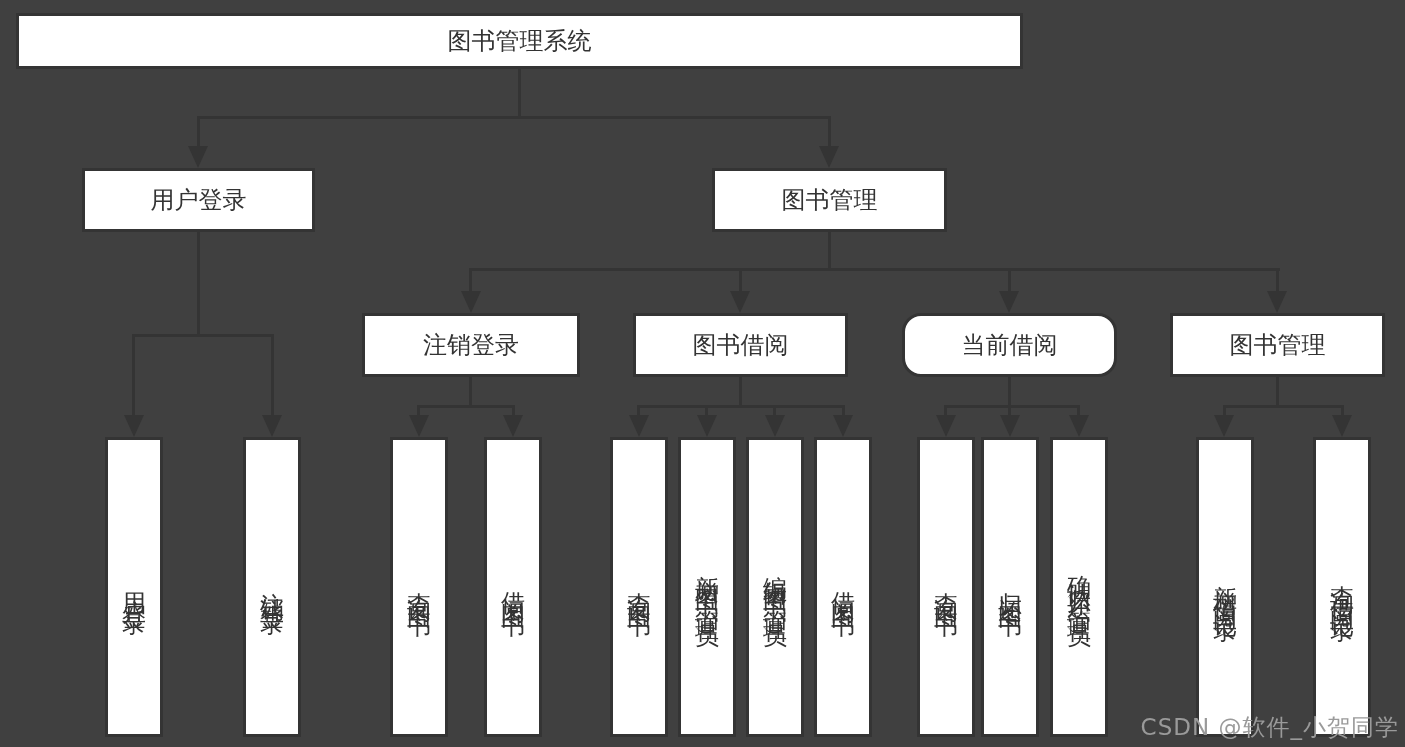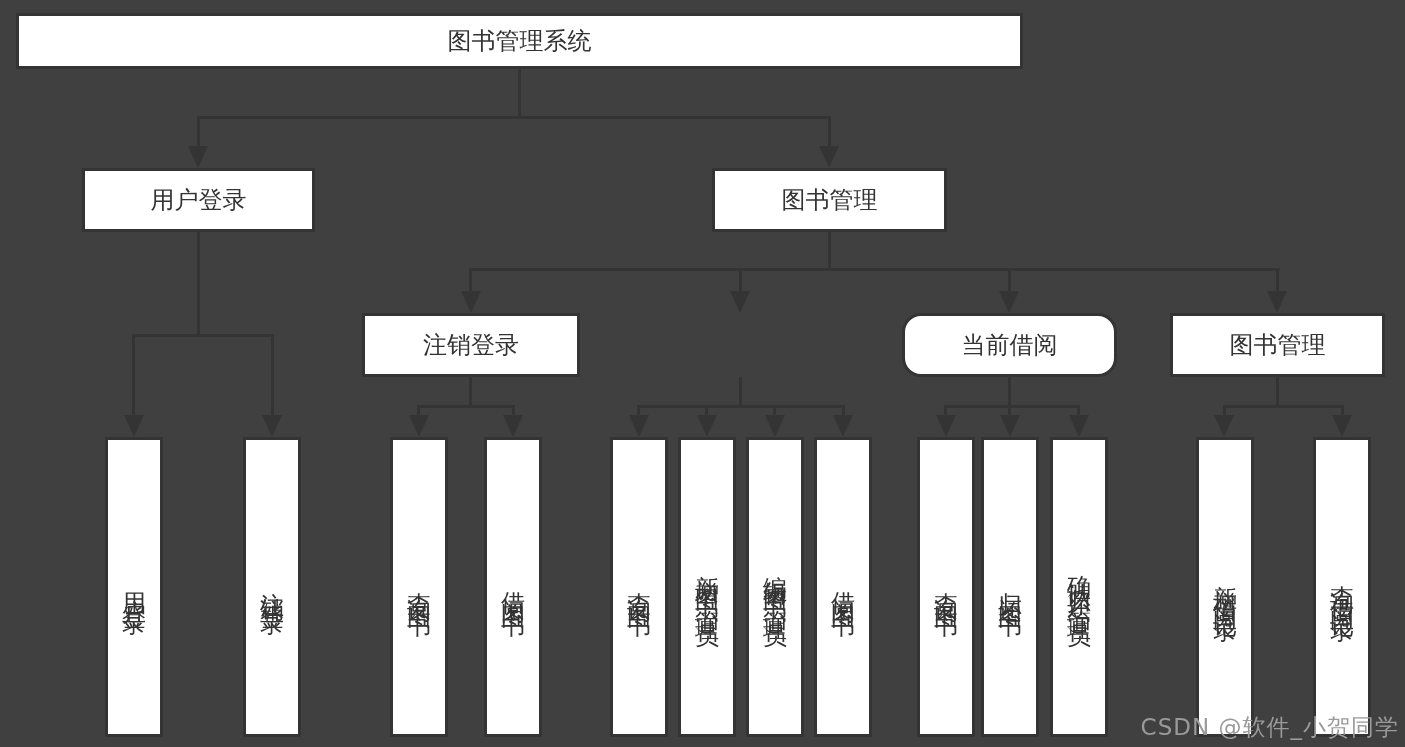--- a/index.html
+++ b/index.html
@@ -39,20 +39,23 @@
 
   <div class="box" style="left:82px;top:168px;width:233px;height:64px;">
     <span>用户登录</span>
   </div>
   <div class="box" style="left:712px;top:168px;width:235px;height:64px;">
     <span>图书管理</span>
   </div>
 
   <div class="box" style="left:362px;top:313px;width:218px;height:64px;">
     <span>注销登录</span>
+  </div>
+  <div class="box" style="left:633px;top:313px;width:215px;height:64px;">
+    <span>图书借阅</span>
   </div>
   <div class="box" style="left:902px;top:313px;width:215px;height:64px;border-radius:19px;">
     <span>当前借阅</span>
   </div>
   <div class="box" style="left:1170px;top:313px;width:215px;height:64px;">
     <span>图书管理</span>
   </div>
 
   <div class="box" style="left:105px;top:437px;width:58px;height:300px;">
     <span class="vtext">用户登录</span>

